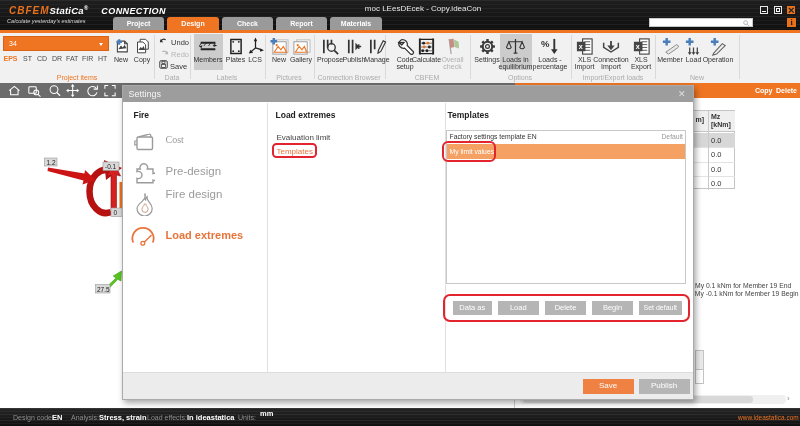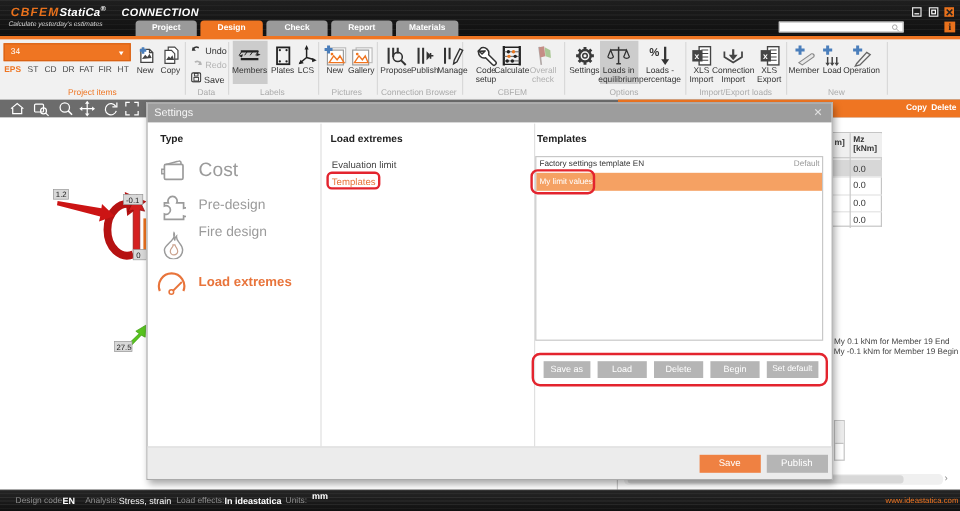--- a/index.html
+++ b/index.html
@@ -52,20 +52,21 @@
 #epsrow span { position:absolute; }
 .selbg { background:#ccc; }
 </style>
 </head>
 <body>
 <div id="app">
 
   <div class="abs" style="left:0;top:82px;width:800px;height:326px;background:#fff;"></div>
 
   <div class="abs" id="titlebar"></div>
+  <div class="abs" id="wintitle">moc LEesDEcek - Copy.ideaCon</div>
   <div class="abs" id="logo"><span class="idea">CBFEM</span><span class="statica">StatiCa<sup style="font-size:6px">®</sup></span><span class="conn">CONNECTION</span></div>
   <div class="abs" id="slogan">Calculate yesterday's estimates</div>
   <div class="abs winbtn" id="btnmin">
       <div style="position:absolute;left:1.5px;top:4.5px;width:3.5px;height:1.2px;background:#fff;"></div>
     </div>
   <div class="abs winbtn" id="btnmax">
       <div style="position:absolute;left:1.5px;top:1.5px;width:3.5px;height:3.5px;border:1px solid #fff;"></div>
     </div>
   <div class="abs" id="btnclose">
       <svg style="display:block" width="8.5" height="8.5" viewBox="0 0 9 9">
@@ -411,21 +412,21 @@
     <div class="abs" style="left:5px;top:297px;width:266px;height:9px;background:#f0f0f0;border-radius:4px;"></div>
     <div class="abs" style="left:8px;top:298px;width:230px;height:7px;background:#d8d8d8;border-radius:3px;"></div>
     <div class="abs" style="left:272px;top:296px;font-size:8px;color:#888;">›</div>
   </div>
 
   <div class="abs" id="statusbar" style="left:0;top:408px;width:800px;height:18px;
      background:repeating-linear-gradient(180deg, rgba(255,255,255,0.07) 0 1px, rgba(0,0,0,0) 1px 3px, rgba(255,255,255,0.04) 3px 4px, rgba(0,0,0,0) 4px 6px), linear-gradient(#262626,#101010);">
     <div style="position:absolute;left:13px;top:5.5px;font-size:7px;color:#8e8e8e;">Design code:</div>
     <div style="position:absolute;left:52px;top:5px;font-size:7.5px;font-weight:bold;color:#fff;">EN</div>
     <div style="position:absolute;left:71px;top:5.5px;font-size:7px;color:#8e8e8e;">Analysis:</div>
-    <div style="position:absolute;left:99px;top:5px;font-size:7.5px;font-weight:normal;color:#fff;">Stress, strain</div>
+    <div style="position:absolute;left:99px;top:5px;font-size:7.5px;font-weight:bold;color:#fff;">Stress, strain</div>
     <div style="position:absolute;left:147px;top:5.5px;font-size:7px;color:#8e8e8e;">Load effects:</div>
     <div style="position:absolute;left:187px;top:5px;font-size:7.5px;font-weight:bold;color:#fff;">In ideastatica</div>
     <div style="position:absolute;left:238px;top:5.5px;font-size:7px;color:#8e8e8e;">Units:</div>
     <div style="position:absolute;left:260px;top:1px;font-size:7.5px;font-weight:bold;color:#fff;">mm</div>
     <div style="position:absolute;left:738px;top:5.5px;font-size:6.5px;color:#ef7522;">www.ideastatica.com</div>
   </div>
 
   <div class="abs" id="dialog" style="left:121.5px;top:84.5px;width:572.5px;height:315px;background:#fff;border:1px solid #aaa;box-shadow:2px 3px 6px rgba(0,0,0,0.35);">
 
     <div class="abs" style="left:0;top:0;width:570px;height:16.5px;background:#9d9d9d;color:#f5f5f5;font-size:9px;">
@@ -434,29 +435,29 @@
     </div>
 
     <div class="abs" style="left:144.5px;top:17px;width:1px;height:270px;background:#e0e0e0;"></div>
     <div class="abs" style="left:322px;top:17px;width:1px;height:270px;background:#e0e0e0;"></div>
 
     <div class="abs" style="left:0;top:286.5px;width:570.5px;height:26.5px;background:#ececec;border-top:1px solid #ddd;">
       <div class="abs" style="left:460px;top:6px;width:51px;height:14.5px;background:#ef8142;color:#fff;font-size:8px;text-align:center;line-height:14.5px;">Save</div>
       <div class="abs" style="left:516px;top:6px;width:51px;height:14.5px;background:#b5b5b5;color:#fff;font-size:8px;text-align:center;line-height:14.5px;">Publish</div>
     </div>
 
-    <div class="abs" style="left:11px;top:24.5px;font-size:8.5px;font-weight:bold;color:#222;">Type</div>
+    <div class="abs" style="left:11px;top:24.5px;font-size:8.5px;font-weight:bold;color:#222;">Fire</div>
     <div class="abs" style="left:12px;top:44px;width:130px;">
 
       <svg class="abs" style="left:-1px;top:2px;" width="20" height="19" viewBox="0 0 20 19">
           <path d="M4.5 5 L15 2.2 a1.4 1.4 0 0 1 1.8 1.3 V5.5" fill="none" stroke="#9b9b9b" stroke-width="1.3"></path>
           <rect x="3" y="5" width="15.5" height="12.5" rx="1.2" fill="none" stroke="#9b9b9b" stroke-width="1.4"></rect>
           <path d="M3 9 H0.8 v3.8 H3" fill="none" stroke="#9b9b9b" stroke-width="1.2"></path>
         </svg>
-      <div class="abs" style="left:31px;top:4px;font-size:16px;color:#9b9b9b;">Cost</div>
+      <div class="abs" style="left:31px;top:4px;font-size:10px;color:#9b9b9b;font-family:Liberation Serif, serif;">Cost</div>
 
       <svg class="abs" style="left:-3.5px;top:31px;" width="24" height="25" viewBox="0 0 24 25">
           <path d="M6 8 h3.3 a3.8 3.8 0 1 1 7 0 L22 8 v4.5 a3.6 3.6 0 1 1 0 6.6 V21.8 H6 v-4.5 a3.6 3.6 0 1 0 0 -6.6 z" fill="none" stroke="#9b9b9b" stroke-width="1.4"></path>
         </svg>
       <div class="abs" style="left:31px;top:35.5px;font-size:11.5px;color:#9b9b9b;">Pre-design</div>
 
       <svg class="abs" style="left:-2px;top:63.5px;" width="23" height="23" viewBox="0 0 20 23">
           <path d="M10.5 1 c1.4 3.2-0.8 5.3-2.8 7.3 C5.4 10.6 2.5 12.6 2.5 15.4 a7.6 7.6 0 0 0 15.2 0 c0-2.9-1.8-4.8-3.2-6.6 -1-1.3-2.2-2.9-1.9-5.1 -1.2 1-1.6 2.1-1.4 3.8 C10.6 5.6 10 3.2 10.5 1 z" fill="none" stroke="#9b9b9b" stroke-width="1.2"></path>
           <path d="M9.7 11 c0.4 2-2.3 3.1-2.3 5.3 a3.1 3.1 0 0 0 6.2 0 c0-2.2-1.8-3.2-2.3-5.3 z" fill="none" stroke="#c9a08b" stroke-width="1"></path>
         </svg>
@@ -481,20 +482,20 @@
       <div style="position:relative;height:12.5px;font-size:6.8px;color:#333;">
         <span style="position:absolute;left:2.5px;top:2px;">Factory settings template EN</span>
         <span style="position:absolute;right:2px;top:2px;color:#999;">Default</span>
       </div>
       <div style="position:relative;height:15px;background:#f5a163;font-size:6.8px;color:#fff;">
         <span style="position:absolute;left:2.5px;top:4px;">My limit values</span>
       </div>
     </div>
     <div class="abs" style="left:319.5px;top:55.5px;width:53.5px;height:20.5px;border:2px solid #e3242e;border-radius:6px;"></div>
 
-    <div class="abs" style="left:330.5px;top:215px;width:38.5px;height:14.5px;background:#b5b5b5;color:#fff;font-size:7.5px;text-align:center;line-height:14.5px;">Save as</div>
+    <div class="abs" style="left:330.5px;top:215px;width:38.5px;height:14.5px;background:#b5b5b5;color:#fff;font-size:7.5px;text-align:center;line-height:14.5px;">Data as</div>
     <div class="abs" style="left:375.5px;top:215px;width:40.5px;height:14.5px;background:#b5b5b5;color:#fff;font-size:7.5px;text-align:center;line-height:14.5px;">Load</div>
     <div class="abs" style="left:422.5px;top:215px;width:41px;height:14.5px;background:#b5b5b5;color:#fff;font-size:7.5px;text-align:center;line-height:14.5px;">Delete</div>
     <div class="abs" style="left:469.5px;top:215px;width:41px;height:14.5px;background:#b5b5b5;color:#fff;font-size:7.5px;text-align:center;line-height:14.5px;">Begin</div>
     <div class="abs" style="left:516.5px;top:215px;width:42.5px;height:14.5px;background:#b5b5b5;color:#fff;font-size:7px;text-align:center;line-height:14.5px;">Set default</div>
     <div class="abs" style="left:320px;top:208.5px;width:247px;height:27.5px;border:2px solid #e3242e;border-radius:7px;"></div>
   </div>
 </div>
 
 </body></html>

